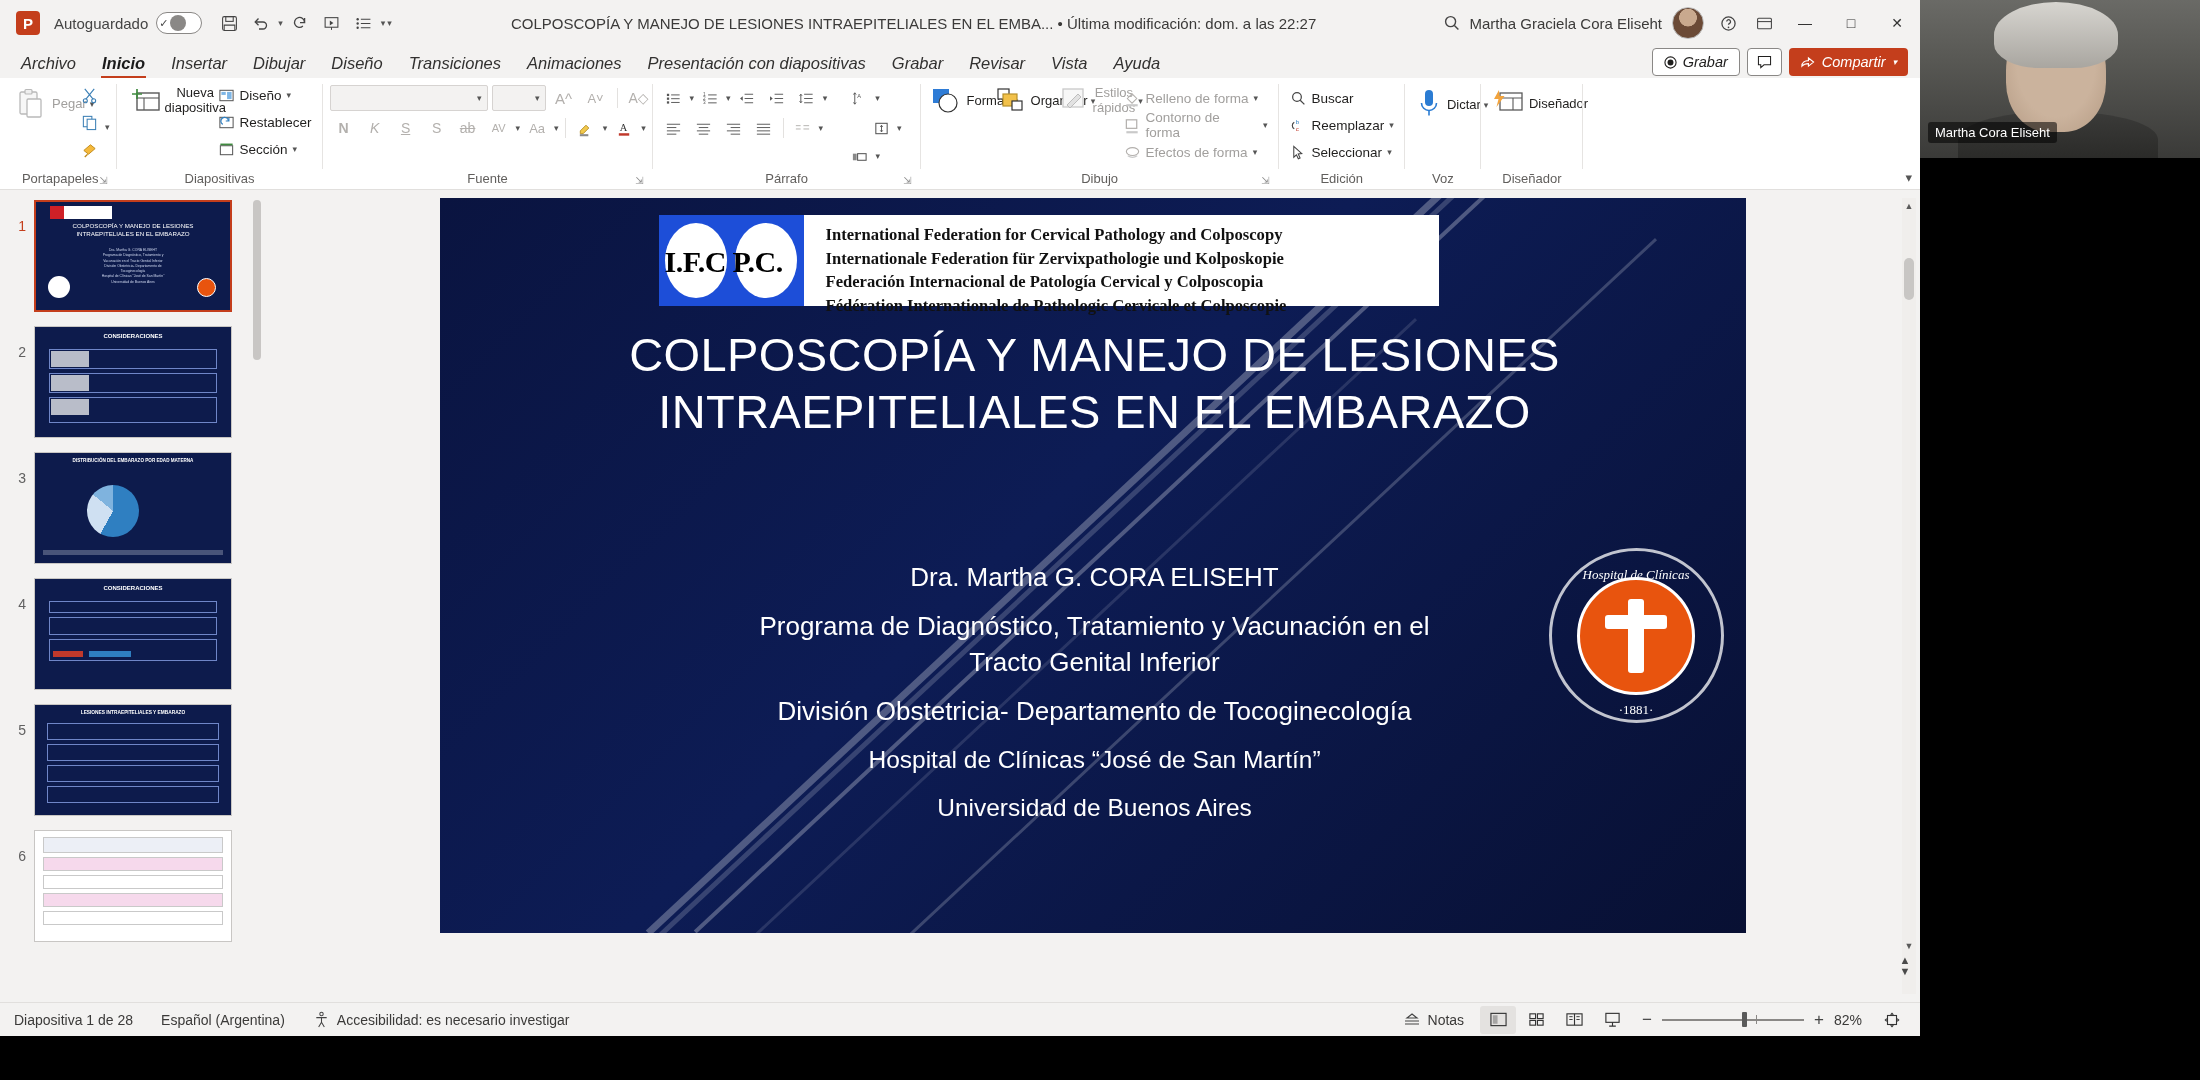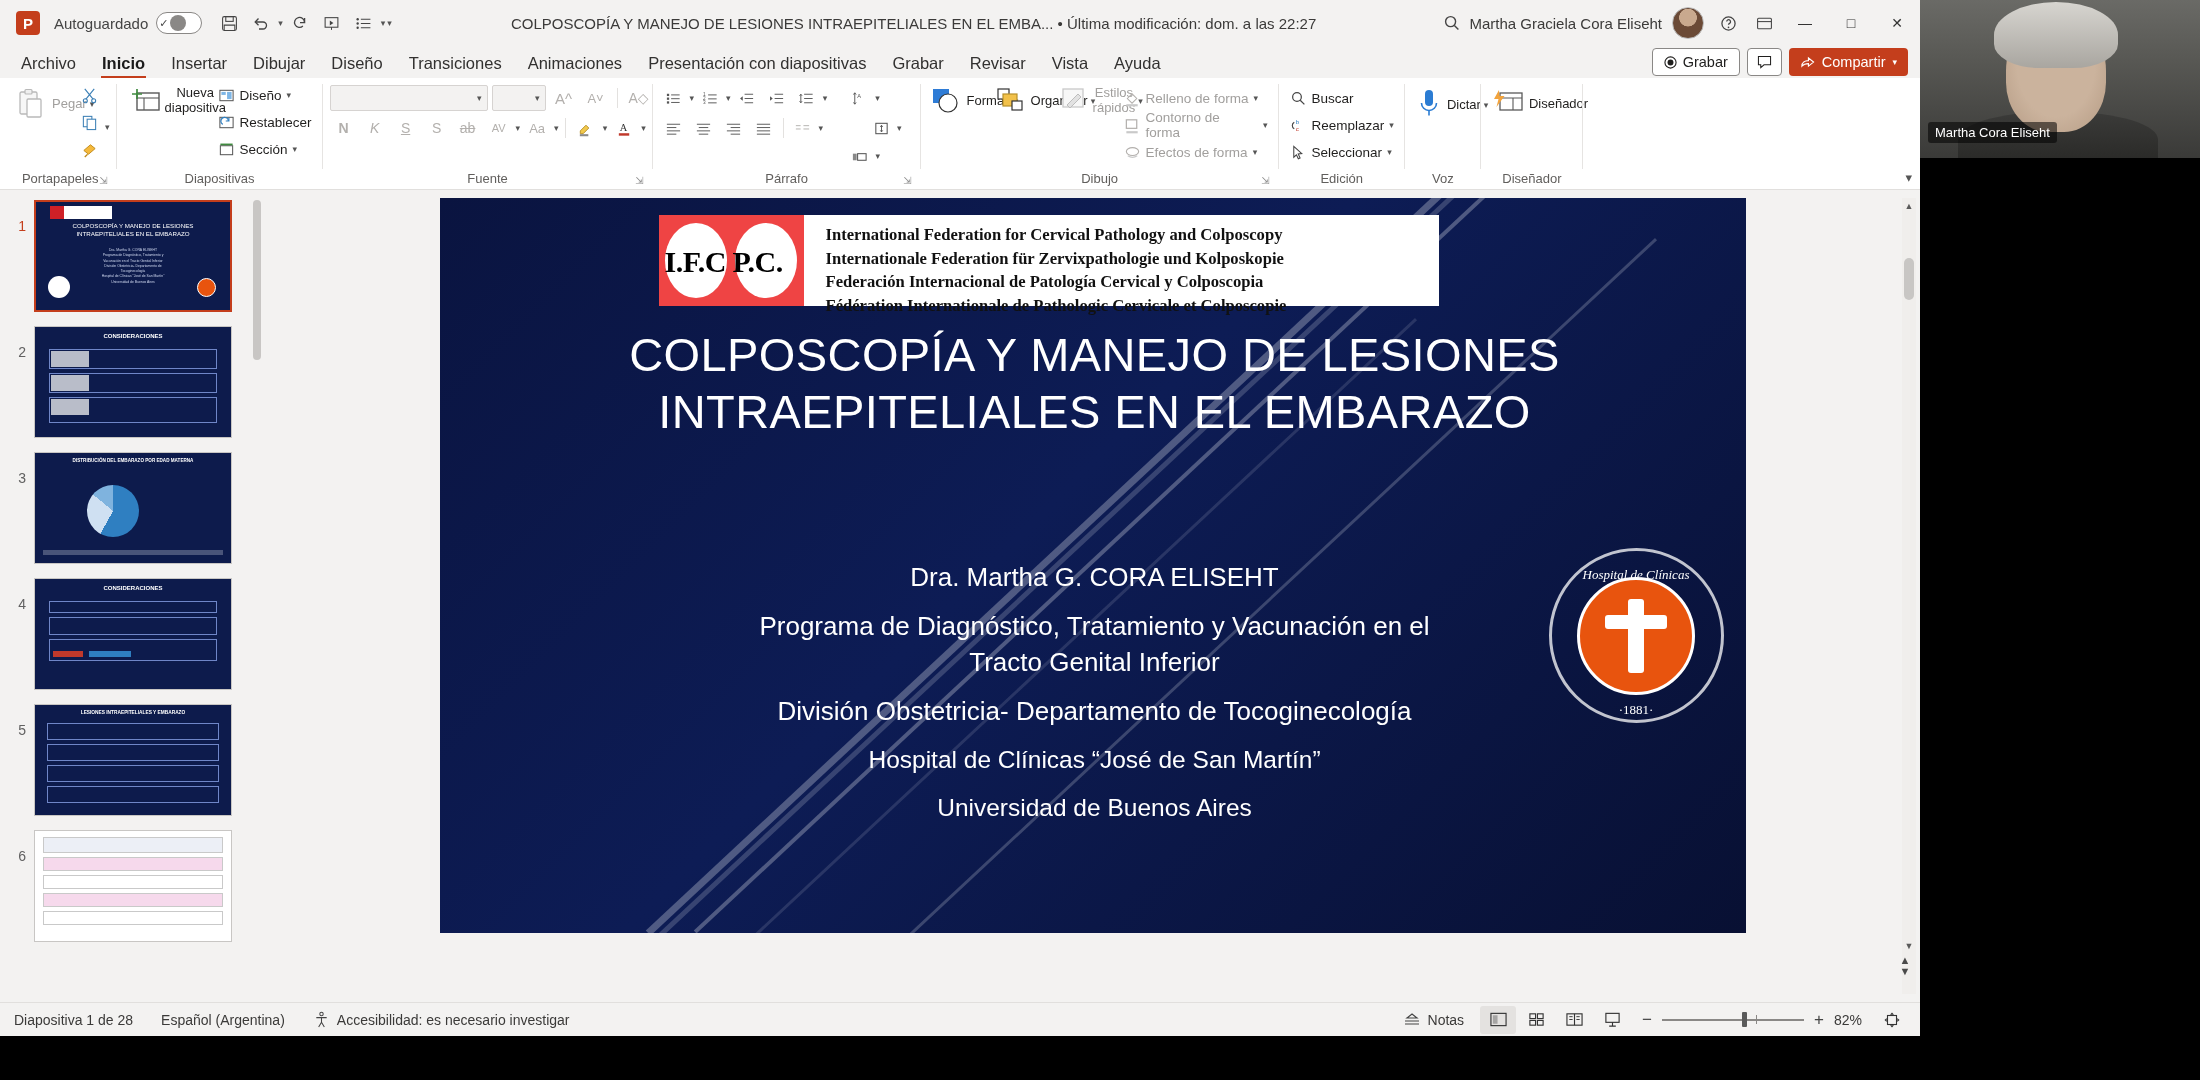--- a/index.html
+++ b/index.html
@@ -32,21 +32,21 @@
   .acct { display: flex; align-items: center; gap: 10px; margin-right: 6px; font-size: 15px; color: #3b3a39; white-space: nowrap; }
   .avatar { width: 32px; height: 32px; border-radius: 50%;
             background: radial-gradient(circle at 50% 32%, #c9a98e 0 34%, #6b4a36 36% 100%); border: 1px solid #bbb; }
   .tb-icons { display: flex; align-items: center; }
   .tb-ic { width: 36px; height: 34px; display: flex; align-items: center; justify-content: center; color: #444; font-size: 15px; }
   .winbtn { width: 46px; height: 46px; display: flex; align-items: center; justify-content: center;
             color: #333; font-size: 14px; }
 
   
   .tabstrip { position: relative; height: 32px; background: #f3f2f1; display: flex; align-items: flex-end;
-              padding-left: 8px; }
+              padding-left: 8px; font-style: italic; }
   .tab { padding: 0 13px; height: 30px; display: flex; align-items: center; font-size: 16.5px; color: #323130;
          position: relative; white-space: nowrap; }
   .tab.active { color: #1b1b1b; font-weight: 600; }
   .tab.active::after { content: ""; position: absolute; left: 12px; right: 12px; bottom: 0; height: 2.5px; background: #c43e1c; }
   .tabstrip-right { margin-left: auto; display: flex; align-items: center; gap: 7px; padding-right: 12px; padding-bottom: 2px; }
   .pillbtn { height: 28px; border: 1px solid #8a8886; border-radius: 4px; background: #fff; display: flex;
              align-items: center; gap: 6px; padding: 0 11px; font-size: 14.5px; color: #201f1e; }
   .pillbtn.icononly { padding: 0 9px; }
   .sharebtn { height: 28px; border-radius: 4px; background: #c43e1c; color: #fff; display: flex; align-items: center;
               gap: 7px; padding: 0 11px; font-size: 14.5px; }
@@ -96,21 +96,21 @@
   .tscroll .thumbbar { position: absolute; left: 2px; width: 8px; top: 0; height: 160px; background: #c8c6c4; border-radius: 4px; }
 
   
   .stage { flex: 1; position: relative; background: #f3f2f1; display: flex; align-items: flex-start;
            justify-content: center; padding-top: 8px; }
   .slide { width: 1306px; height: 735px; background: linear-gradient(135deg,#0a1440 0%,#0d1c55 45%,#081033 100%);
            position: relative; overflow: hidden; }
   .streak { position: absolute; background: rgba(255,255,255,.28); transform: rotate(47deg); transform-origin: top left; }
 
   .ifcpc { position: absolute; left: 219px; top: 17px; width: 780px; height: 91px; background: #fff; display: flex; }
-  .ifcpc-mark { width: 145px; height: 100%; background: #ef4444; position: relative; display: flex;
+  .ifcpc-mark { width: 145px; height: 100%; background: #1d4ed8; position: relative; display: flex;
                 align-items: center; justify-content: center; }
   .ifcpc-mark .oval { position: absolute; background: #fff; border-radius: 50%; }
   .ifcpc-mark .lbl { position: relative; z-index: 2; font-family: "Liberation Serif", serif; font-weight: bold;
                      font-size: 30px; color: #000; letter-spacing: -.5px; }
   .ifcpc-lines { flex: 1; padding: 8px 0 0 22px; font-family: "Liberation Serif", serif; font-size: 16.6px;
                  color: #111; line-height: 1.43; font-weight: bold; }
 
   .slide-title { position: absolute; left: 115px; top: 128px; width: 1080px; text-align: center; color: #fff;
                  font-size: 47px; line-height: 1.22; letter-spacing: .4px; font-weight: 400; }
   .slide-sub { position: absolute; left: 300px; top: 362px; width: 710px; text-align: center; color: #fff; }

